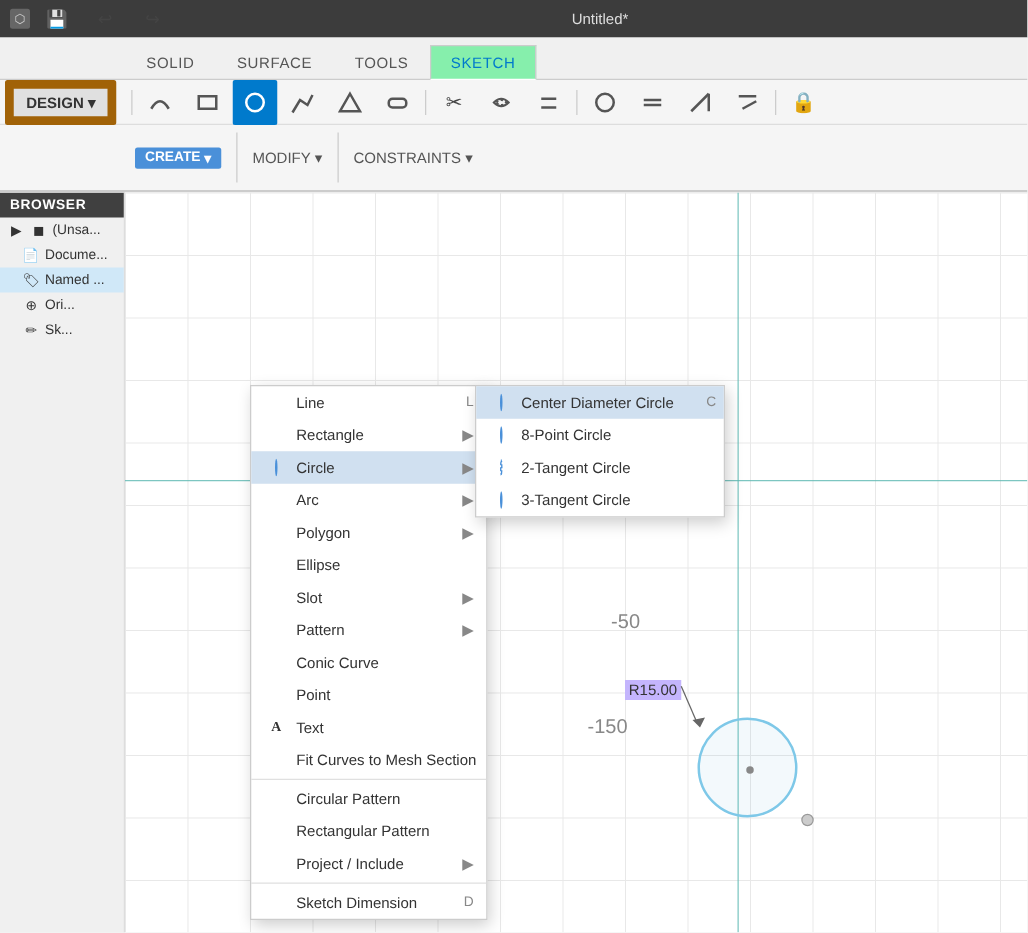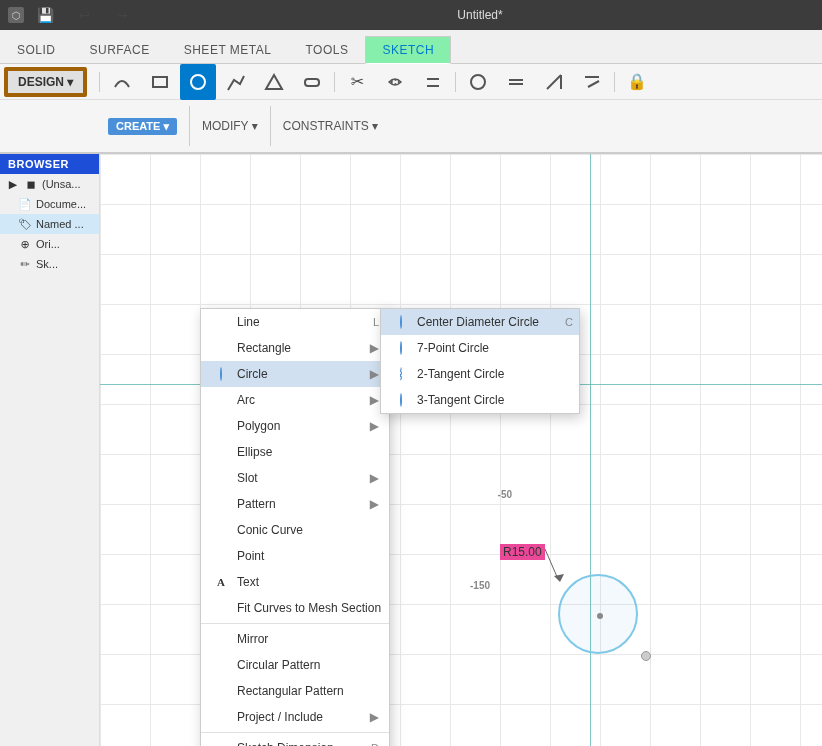--- a/index.html
+++ b/index.html
@@ -20,20 +20,21 @@
     .title-bar-icon { width: 16px; height: 16px; background: #666; border-radius: 2px; display: flex; align-items: center; justify-content: center; color: #ccc; font-size: 10px; }
     .title-bar-title { flex: 1; text-align: center; font-size: 12px; color: #ddd; }
 
     
     .tab-bar {
       height: 34px;
       background: #f0f0f0;
       display: flex;
       align-items: flex-end;
       border-bottom: 1px solid #ccc;
+      padding-left: 100px;
     }
     .tab {
       height: 28px;
       padding: 0 16px;
       display: flex;
       align-items: center;
       font-size: 12px;
       font-weight: 500;
       cursor: pointer;
       border: 1px solid transparent;
@@ -124,21 +125,21 @@
       height: calc(746px - 30px - 34px - 36px - 54px);
     }
     .sidebar {
       width: 100px;
       background: #f0f0f0;
       border-right: 1px solid #ddd;
       display: flex;
       flex-direction: column;
     }
     .sidebar-title {
-      background: #1d4ed8;
+      background: #404040;
       color: white;
       font-size: 11px;
       font-weight: bold;
       padding: 4px 8px;
       letter-spacing: 0.5px;
     }
     .sidebar-item {
       display: flex;
       align-items: center;
       padding: 3px 6px;
@@ -211,30 +212,29 @@
       border-radius: 50%;
       left: 541px;
       top: 497px;
     }
     .radius-label {
       position: absolute;
       left: 400px;
       top: 390px;
       font-size: 12px;
       color: #333;
-      background: #ec4899;
+      background: #c4b5fd;
       padding: 1px 3px;
     }
 
     
     .axis-label {
       position: absolute;
-      font-size: 10px;
+      font-size: 16px;
       color: #888;
-      font-weight: bold;
     }
 
     
     .dropdown-menu {
       position: absolute;
       background: white;
       border: 1px solid #ccc;
       box-shadow: 2px 4px 12px rgba(0,0,0,0.2);
       z-index: 100;
       min-width: 180px;
@@ -287,21 +287,21 @@
       width: 14px;
       height: 14px;
       border: 1.5px dashed #4a90d9;
       border-radius: 50%;
       display: inline-block;
     }
 
     
     .design-btn {
       background: #e0e0e0;
-      border: 4px solid #a16207;
+      border: 7px solid #a16207;
       padding: 4px 10px;
       font-size: 12px;
       font-weight: bold;
       cursor: pointer;
       display: flex;
       align-items: center;
       gap: 4px;
       border-radius: 2px;
       color: #333;
     }
@@ -315,21 +315,20 @@
     <div class="toolbar-btn">💾</div>
     <div class="toolbar-btn">↩</div>
     <div class="toolbar-btn">↪</div>
   </div>
   <div class="title-bar-title">Untitled*</div>
 </div>
 
 <div class="tab-bar">
   <div class="tab">SOLID</div>
   <div class="tab">SURFACE</div>
-  <div class="tab">SHEET METAL</div>
   <div class="tab">TOOLS</div>
   <div class="tab active">SKETCH</div>
 </div>
 
 <div class="toolbar-area">
   <div style="margin-right:8px;">
     <div class="design-btn">DESIGN ▾</div>
   </div>
   <div class="toolbar-separator"></div>
 
@@ -572,30 +571,20 @@
               <rect x="1" y="3" width="12" height="8" rx="1" fill="none" stroke="#555" stroke-width="1.5"></rect>
               <line x1="4" y1="7" x2="10" y2="7" stroke="#555" stroke-width="1" stroke-dasharray="2,1"></line>
             </svg>
         </div>
         <span>Fit Curves to Mesh Section</span>
       </div>
       <div class="menu-separator"></div>
       <div class="menu-item">
         <div class="menu-item icon">
           <svg width="14" height="14" viewBox="0 0 14 14">
-              <polygon points="1,2 6,7 1,12" fill="none" stroke="#555" stroke-width="1.5"></polygon>
-              <polygon points="13,2 8,7 13,12" fill="none" stroke="#555" stroke-width="1.5"></polygon>
-              <line x1="7" y1="1" x2="7" y2="13" stroke="#555" stroke-width="1" stroke-dasharray="2,2"></line>
-            </svg>
-        </div>
-        <span>Mirror</span>
-      </div>
-      <div class="menu-item">
-        <div class="menu-item icon">
-          <svg width="14" height="14" viewBox="0 0 14 14">
               <circle cx="7" cy="7" r="4" fill="none" stroke="#555" stroke-width="1" stroke-dasharray="2,2"></circle>
               <circle cx="7" cy="3" r="1.5" fill="#555"></circle>
               <circle cx="10.5" cy="9.5" r="1.5" fill="#555"></circle>
               <circle cx="3.5" cy="9.5" r="1.5" fill="#555"></circle>
             </svg>
         </div>
         <span>Circular Pattern</span>
       </div>
       <div class="menu-item">
         <div class="menu-item icon">
@@ -637,21 +626,21 @@
         <div class="menu-item icon">
           <span class="menu-item-icon-circle"></span>
         </div>
         <span>Center Diameter Circle</span>
         <span class="shortcut">C</span>
       </div>
       <div class="menu-item">
         <div class="menu-item icon">
           <span class="menu-item-icon-circle"></span>
         </div>
-        <span>7-Point Circle</span>
+        <span>8-Point Circle</span>
       </div>
       <div class="menu-item">
         <div class="menu-item icon">
           <span class="menu-item-icon-circle-dashed"></span>
         </div>
         <span>2-Tangent Circle</span>
       </div>
       <div class="menu-item">
         <div class="menu-item icon">
           <span class="menu-item-icon-circle"></span>

